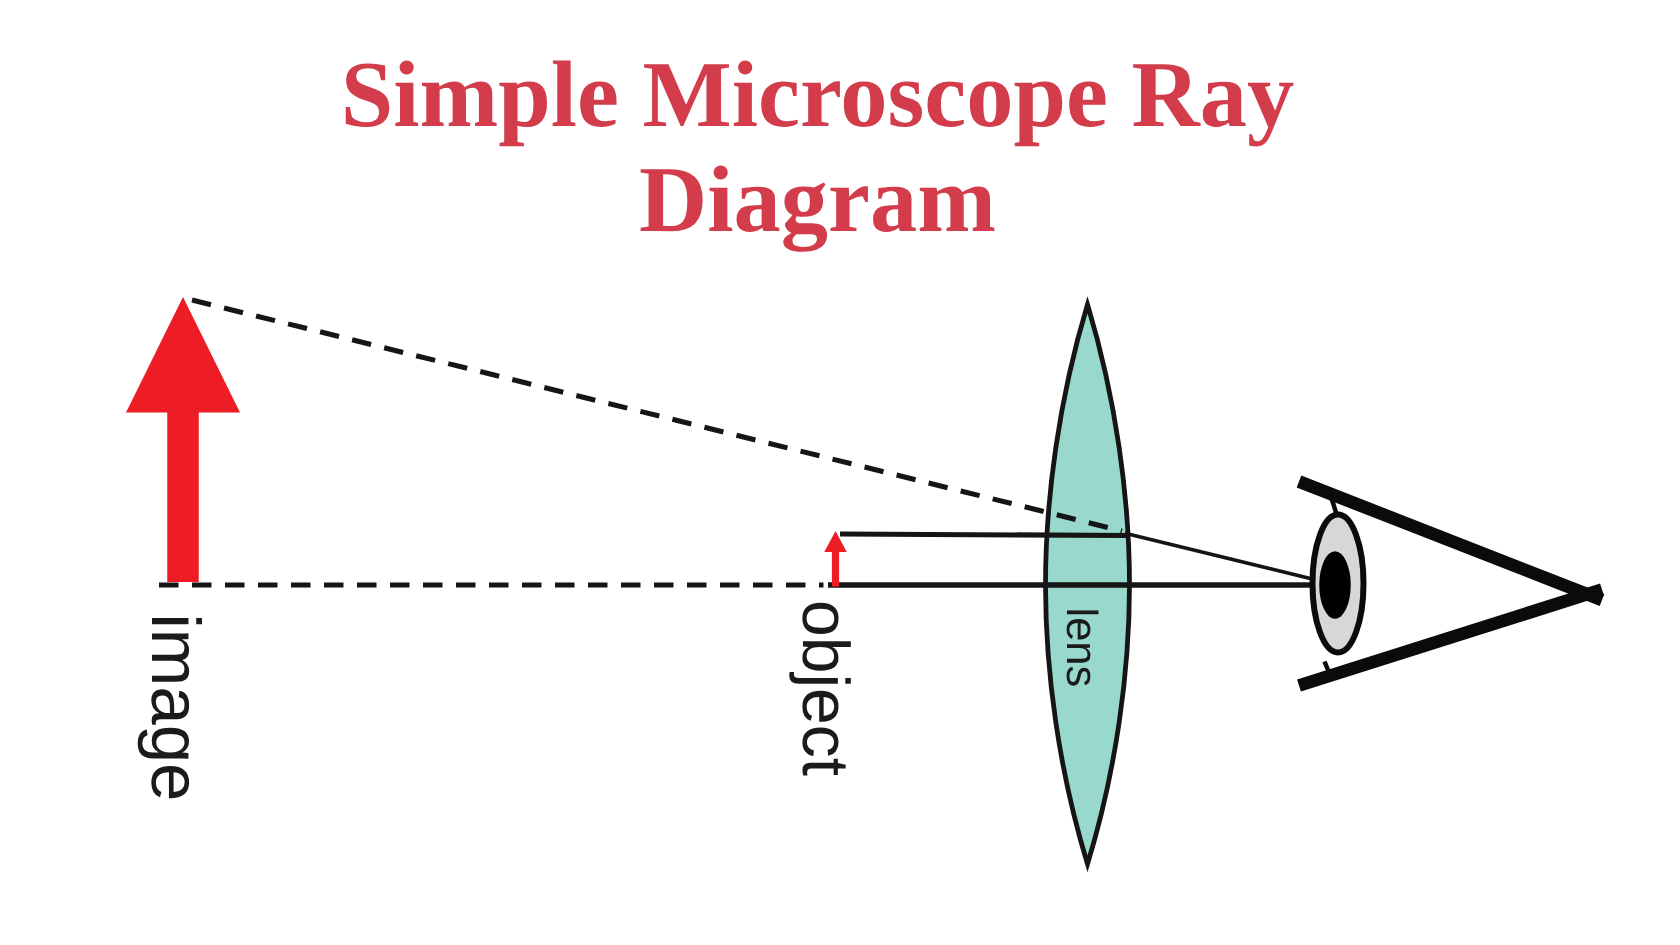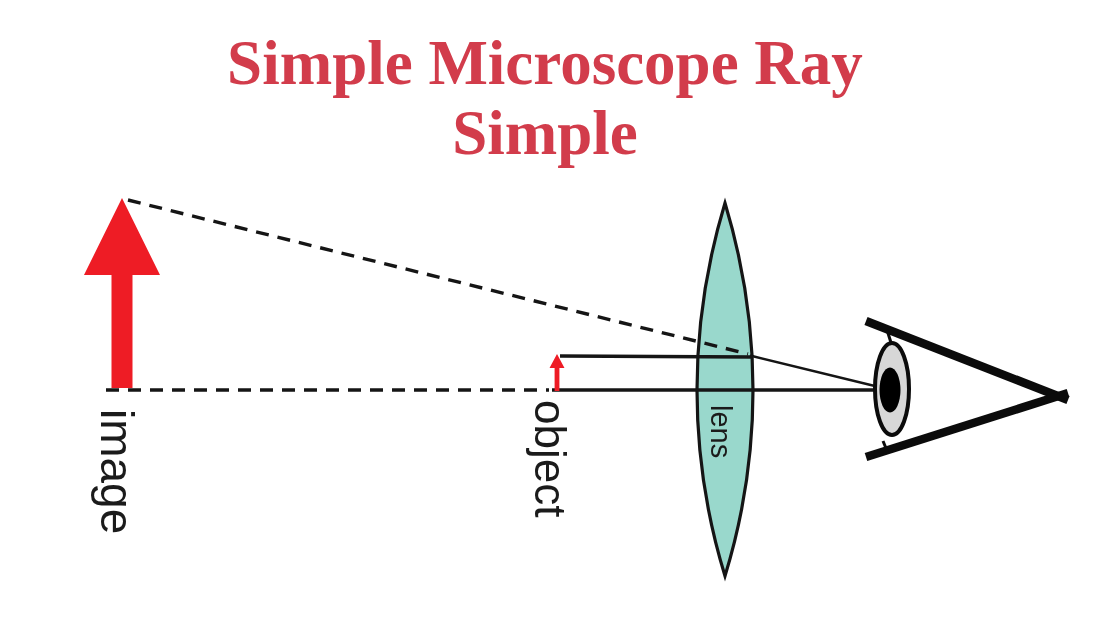--- a/index.html
+++ b/index.html
@@ -30,21 +30,21 @@
     fill:#1b1b1b;
   }
 </style>
 </head>
 <body>
 
 <div class="stage">
 
   <div class="title">
     <span class="tline">Simple Microscope Ray</span>
-    <span class="tline">Simple</span>
+    <span class="tline">Diagram</span>
   </div>
 
   <svg width="1120" height="630" viewBox="0 0 1120 630">
 
     <path d="M725,203 C744,266 753,332 753,390 C753,448 744,514 725,576 C706,514 697,448 697,390 C697,332 706,266 725,203 Z" stroke="#151515" stroke-width="3.2" fill="#99d8cc"></path>
 
     <line x1="128" y1="200" x2="748" y2="354" stroke="#151515" stroke-width="3.4" stroke-dasharray="13 9"></line>
 
     <line x1="106" y1="390" x2="549" y2="390" stroke="#151515" stroke-width="3.4" stroke-dasharray="13 9"></line>
 

